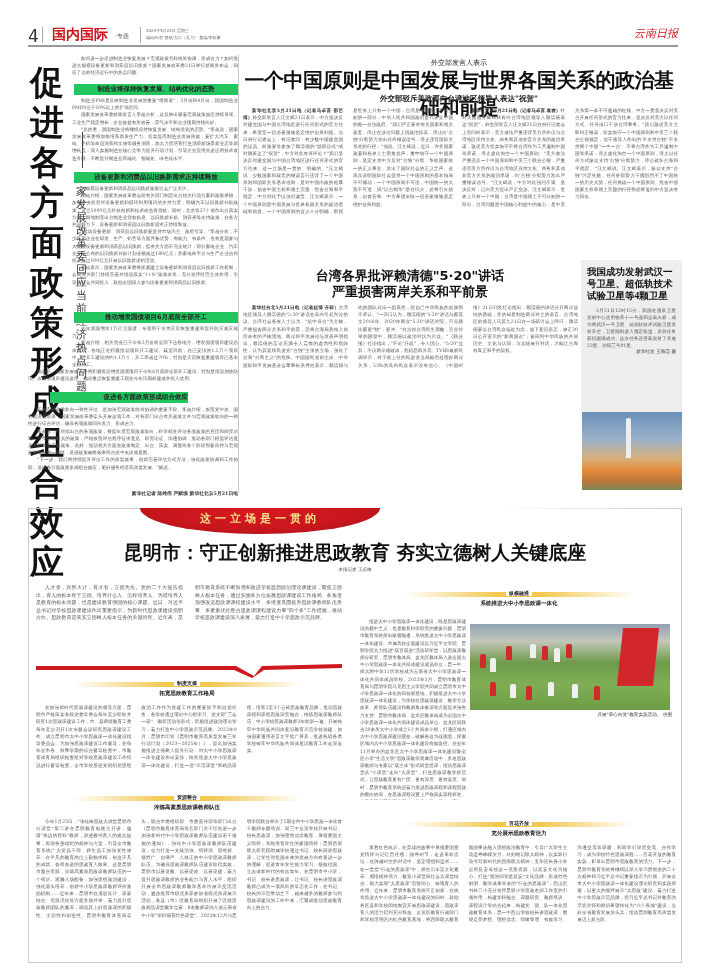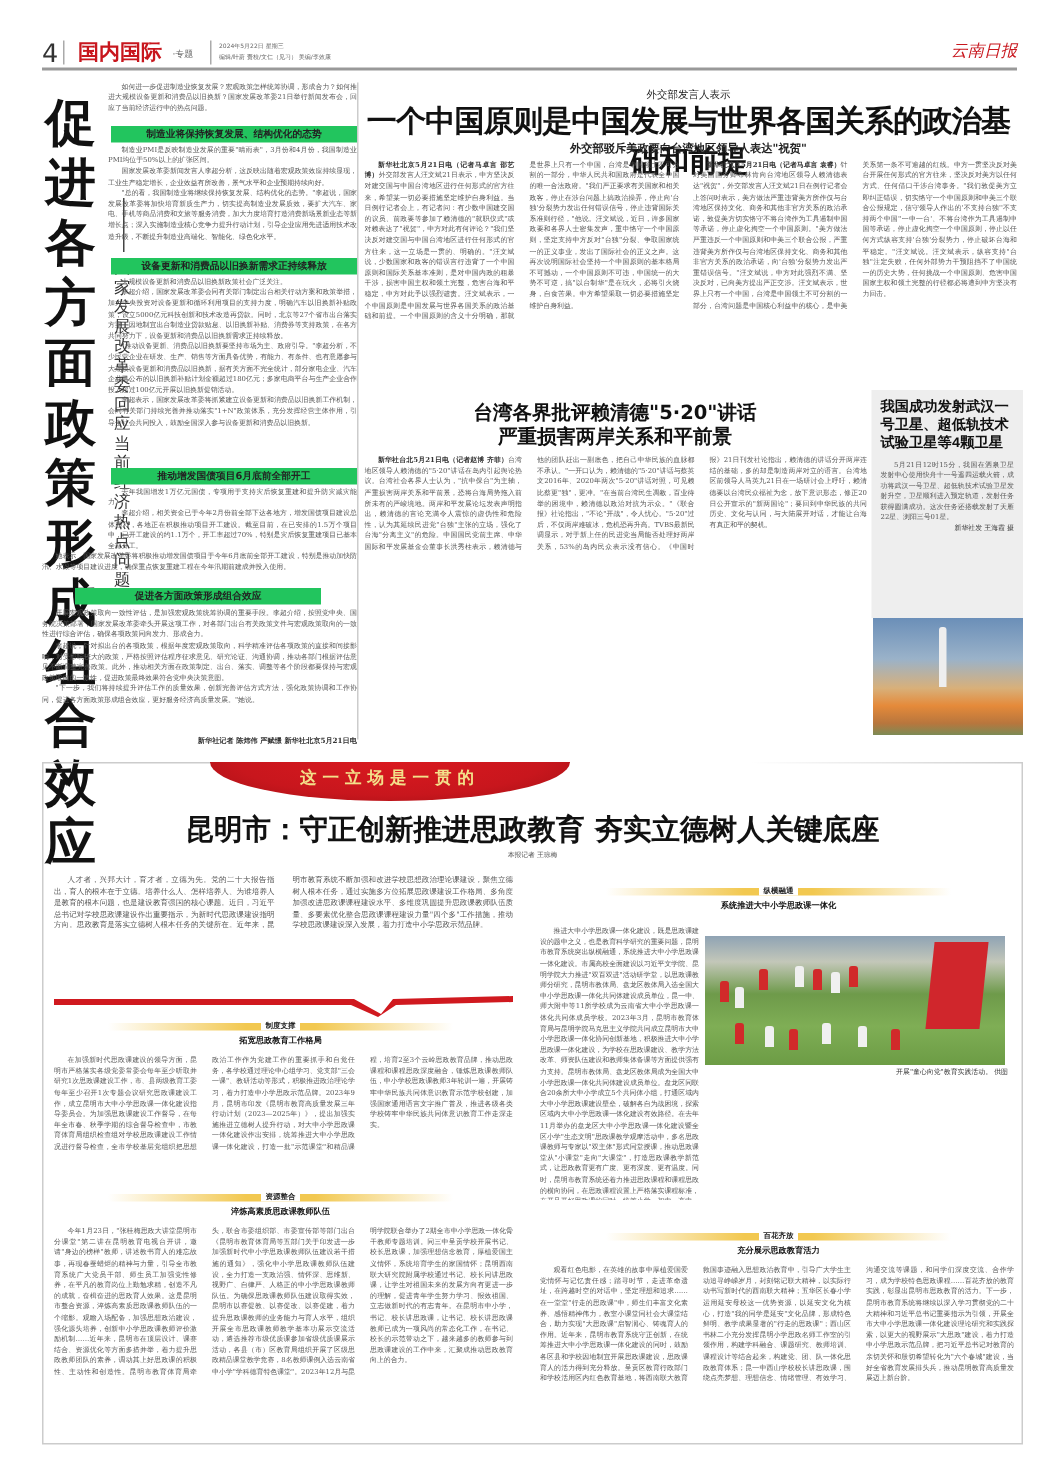--- a/index.html
+++ b/index.html
@@ -26,21 +26,21 @@
   .sub-head { background: #22c55e; color: #222; font-family: "DejaVu Sans", sans-serif; font-weight: bold; font-size: 6.5px; text-align: center; height: 11px; line-height: 11px; }
 
   
   #kicker1 { left: 240px; top: 58px; width: 438px; text-align: center; font-size: 7px; color: #222; }
   #headline1 { left: 240px; top: 67px; width: 438px; text-align: center; font-family: "DejaVu Sans", sans-serif; font-weight: bold; font-size: 20px; color: #111; letter-spacing: -0.5px; }
   #subhead1 { left: 240px; top: 94px; width: 438px; text-align: center; font-size: 7.5px; color: #222; font-weight: bold; }
   .lead { font-weight: bold; color: #333; }
 
   #headline2 { left: 240px; top: 268px; width: 340px; text-align: center; font-family: "DejaVu Sans", sans-serif; font-weight: bold; font-size: 13px; line-height: 16px; color: #111; }
   #sat-box { left: 581px; top: 260px; width: 101px; height: 152px; background: #eeeeee; padding: 6px; }
-  #sat-title { font-family: Liberation Mono, monospace; font-weight: bold; font-size: 9.5px; line-height: 12px; color: #111; }
+  #sat-title { font-family: Liberation Serif, serif; font-weight: bold; font-size: 9.5px; line-height: 12px; color: #111; }
   #sat-body { margin-top: 5px; font-size: 4.6px; line-height: 7px; color: #555; text-indent: 9px; text-align: justify; }
   #sat-credit { text-align: right; font-size: 4.6px; color: #333; }
   #rocket-photo { left: 582px; top: 412px; width: 100px; height: 78px; background: linear-gradient(180deg, #6b8fb8 0%, #9ab2c9 35%, #d8b07a 60%, #e58a3a 75%, #b8763d 90%, #7c8b55 100%); }
   #sep-right { left: 238px; top: 55px; width: 1px; height: 438px; background: #ccc; }
 
   
   #feature-frame { left: 28px; top: 508px; width: 654px; height: 455px; border: 1px solid #ccc; }
   #banner { left: 140px; top: 508px; width: 240px; height: 26px; background: radial-gradient(ellipse at 50% 0%, #d9191f 0%, #c8161d 60%, #a01014 100%); border-radius: 0 0 50% 50% / 0 0 100% 100%; color: #f3e08a; font-weight: bold; font-size: 11px; text-align: center; line-height: 22px; letter-spacing: 4px; }
   #feature-title { left: 28px; top: 540px; width: 654px; text-align: center; font-family: "DejaVu Sans", sans-serif; font-weight: bold; font-size: 19px; color: #111; }
   #feature-byline { left: 28px; top: 567px; width: 654px; text-align: center; font-size: 4.5px; color: #555; }
@@ -103,21 +103,21 @@
   <p>李超介绍，国家发展改革委会同有关部门制定出台相关行动方案和政策举措，加大中央投资对设备更新和循环利用项目的支持力度，明确汽车以旧换新补贴政策，设立5000亿元科技创新和技术改造再贷款。同时，北京等27个省市出台落实方案，因地制宜出台制造业贷款贴息、以旧换新补贴、消费券等支持政策，在各方共同努力下，设备更新和消费品以旧换新需求正持续释放。</p>
   <p>"推动设备更新、消费品以旧换新要坚持市场为主、政府引导。"李超分析，不少民营企业在研发、生产、销售等方面具备优势，有能力、有条件、也有意愿参与大规模设备更新和消费品以旧换新，据有关方面不完全统计，部分家电企业、汽车企业已公布的以旧换新补贴计划金额超过180亿元；多家电商平台与生产企业合作投入超过100亿元开展以旧换新促销活动。</p>
   <p>李超表示，国家发展改革委将抓紧建立设备更新和消费品以旧换新工作机制，会同有关部门持续完善并推动落实"1+N"政策体系，充分发挥经营主体作用，引导全社会共同投入，鼓励全国深入参与设备更新和消费品以旧换新。</p>
 </div>
 <div class="abs sub-head" style="left:74px; top:312px; width:164px;">推动增发国债项目6月底前全部开工</div>
 <div class="abs body-text" style="left:28px; top:325px; width:210px; height:62px;">
   <p style="margin-left:44px">去年我国增发1万亿元国债，专项用于支持灾后恢复重建和提升防灾减灾能力。</p>
   <p style="margin-left:44px">李超介绍，相关资金已于今年2月份前全部下达各地方，增发国债项目建设总体顺利，各地正在积极推动项目开工建设。截至目前，在已安排的1.5万个项目中，已开工建设的约1.1万个，开工率超过70%，特别是灾后恢复重建项目已基本全部开工。</p>
   <p>她表示，国家发展改革委将积极推动增发国债项目于今年6月底前全部开工建设，特别是推动加快防汛、水毁等项目建设进度，确保重点恢复重建工程在今年汛期前建成并投入使用。</p>
 </div>
-<div class="abs sub-head" style="left:50px; top:392px; width:164px;">促进各方面政策形成组合效应</div>
+<div class="abs sub-head" style="left:50px; top:392px; width:138px;text-align:right;">促进各方面政策形成组合效应</div>
 <div class="abs body-text" style="left:28px; top:406px; width:210px; height:84px;">
   <p>开展宏观政策取向一致性评估，是加强宏观政策统筹协调的重要手段。李超介绍，按照党中央、国务院决策部署，国家发展改革委牵头开展这项工作，对各部门出台有关政策文件与宏观政策取向的一致性进行综合评估，确保各项政策同向发力、形成合力。</p>
   <p>李超说，针对拟出台的各项政策，根据年度宏观政策取向，科学精准评估各项政策的直接和间接影响，对受影响较大的政策，严格按照评估程序征求意见、研究论证、沟通协调，推动各部门根据评估意见不断调整完善政策。此外，推动相关方面在政策制定、出台、落实、调整等各个阶段都要保持与宏观政策取向的一致性，促进政策最终效果符合党中央决策意图。</p>
   <p>"下一步，我们将持续提升评估工作的质量效果，创新完善评估方式方法，强化政策协调和工作协同，促进各方面政策形成组合效应，更好服务经济高质量发展。"她说。</p>
 </div>
 <div class="abs" style="left:28px; top:490px; width:210px; text-align:right; font-size:4.8px; color:#333; font-weight:bold;">新华社记者 陈炜伟 严赋憬  新华社北京5月21日电</div>
 
 <div class="abs" id="sep-right"></div>
 
 <div class="abs" id="kicker1">外交部发言人表示</div>

